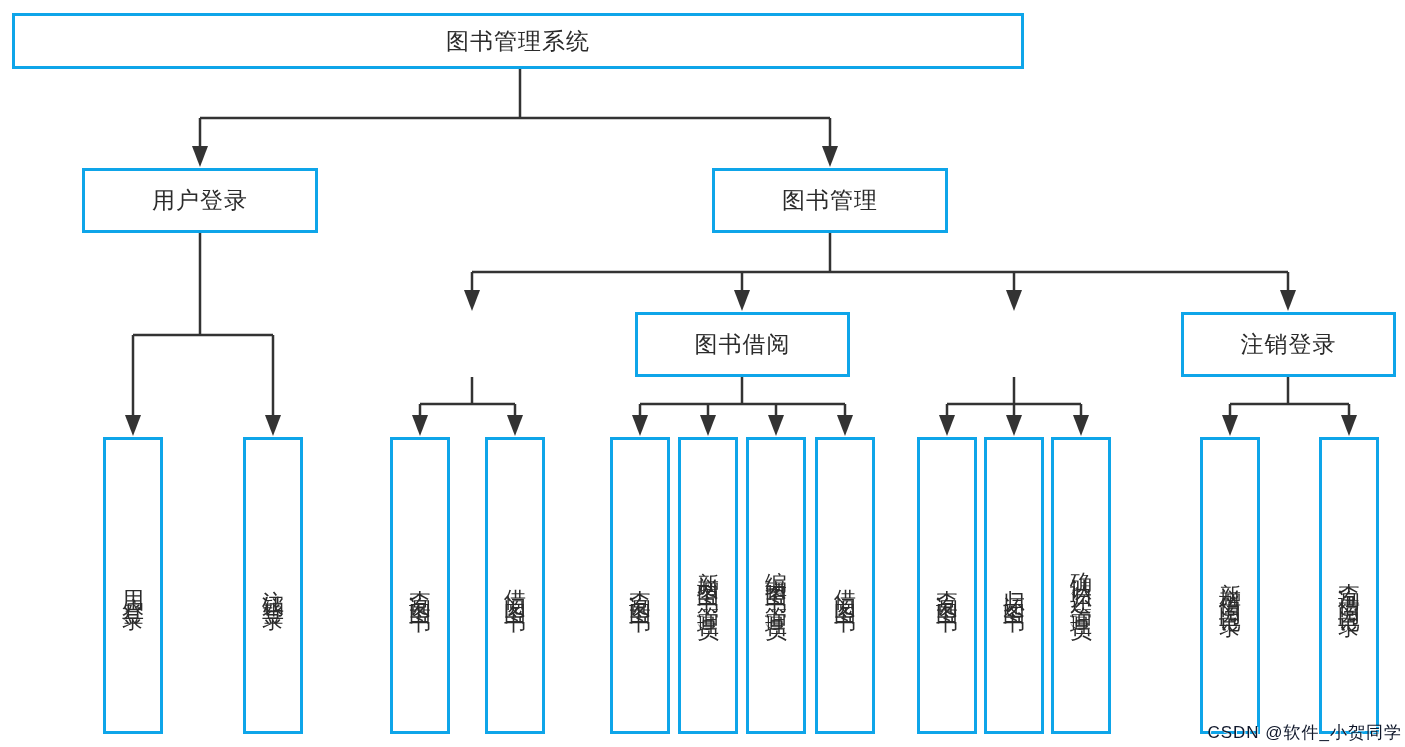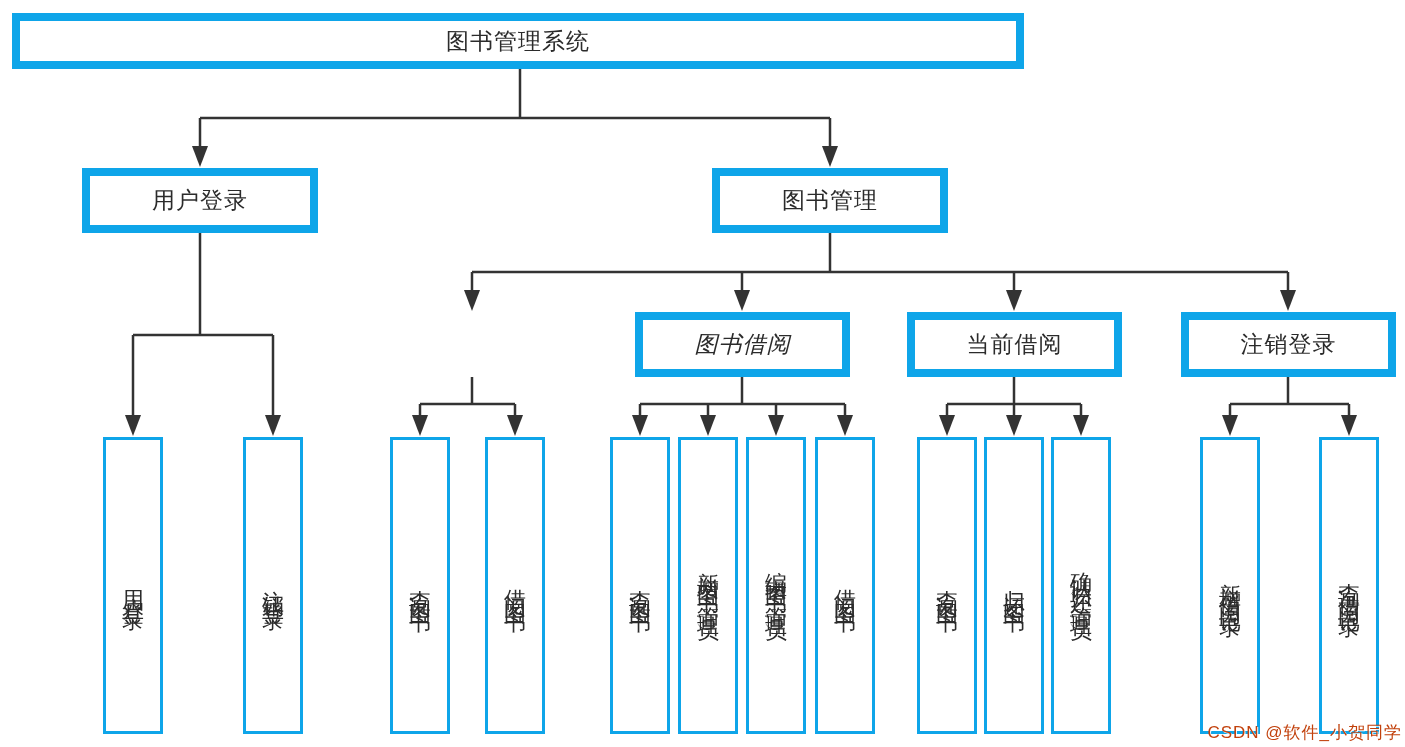--- a/index.html
+++ b/index.html
@@ -18,37 +18,37 @@
   #wires {
     position: absolute;
     left: 0; top: 0;
     width: 1405px; height: 747px;
     pointer-events: none;
   }
   .node {
     position: absolute;
     box-sizing: border-box;
     background: #ffffff;
-    border: 8px solid #0ea5e9;
+    border: 3px solid #0ea5e9;
     color: #2b2b2b;
     display: flex;
     align-items: center;
     justify-content: center;
     text-align: right;
   }
   .h-node {
     font-size: 23px;
     letter-spacing: 1px;
   }
   .root-node  { left: 12px;  top: 13px;  width: 1012px; height: 56px; }
   .l2-a       { left: 82px;  top: 168px; width: 236px;  height: 65px; }
   .l2-b       { left: 712px; top: 168px; width: 236px;  height: 65px; }
   .l3         { top: 312px; width: 215px; height: 65px; }
   .l3-0 { left: 365px; }
-  .l3-1 { left: 635px; font-style: italic; }
+  .l3-1 { left: 635px; }
   .l3-2 { left: 907px; }
   .l3-3 { left: 1181px; }
   .leaf {
     top: 437px;
     width: 60px;
     height: 297px;
     border-width: 3px;
     writing-mode: vertical-rl;
     text-orientation: mixed;
     font-size: 22px;
@@ -67,21 +67,21 @@
   .leaf-x8  { left: 917px; }
   .leaf-x9  { left: 984px; }
   .leaf-x10 { left: 1051px; }
   .leaf-x11 { left: 1200px; }
   .leaf-x12 { left: 1319px; }
   .watermark {
     position: absolute;
     right: 3px;
     bottom: 3px;
     font-size: 17px;
-    color: #c2410c;
+    color: #0f172a;
     letter-spacing: 1px;
     text-shadow: 1px 1px 0 rgba(255,255,255,0.9);
     white-space: nowrap;
   }
   .wire { stroke: #333333; stroke-width: 2.5; fill: none; }
   .arrow { fill: #333333; stroke: none; }
 </style>
 </head>
 <body>
 
@@ -156,23 +156,20 @@
   <div class="node h-node l2-a">
     <span>用户登录</span>
   </div>
   <div class="node h-node l2-b">
     <span>图书管理</span>
   </div>
 
   <div class="node h-node l3 l3-1">
     <span>图书借阅</span>
   </div>
-  <div class="node h-node l3 l3-2">
-    <span>当前借阅</span>
-  </div>
   <div class="node h-node l3 l3-3">
     <span>注销登录</span>
   </div>
 
   <div class="node leaf leaf-x0">用户登录</div>
   <div class="node leaf leaf-x1">注销登录</div>
 
   <div class="node leaf leaf-x2">查询图书</div>
   <div class="node leaf leaf-x3">借阅图书</div>
 

